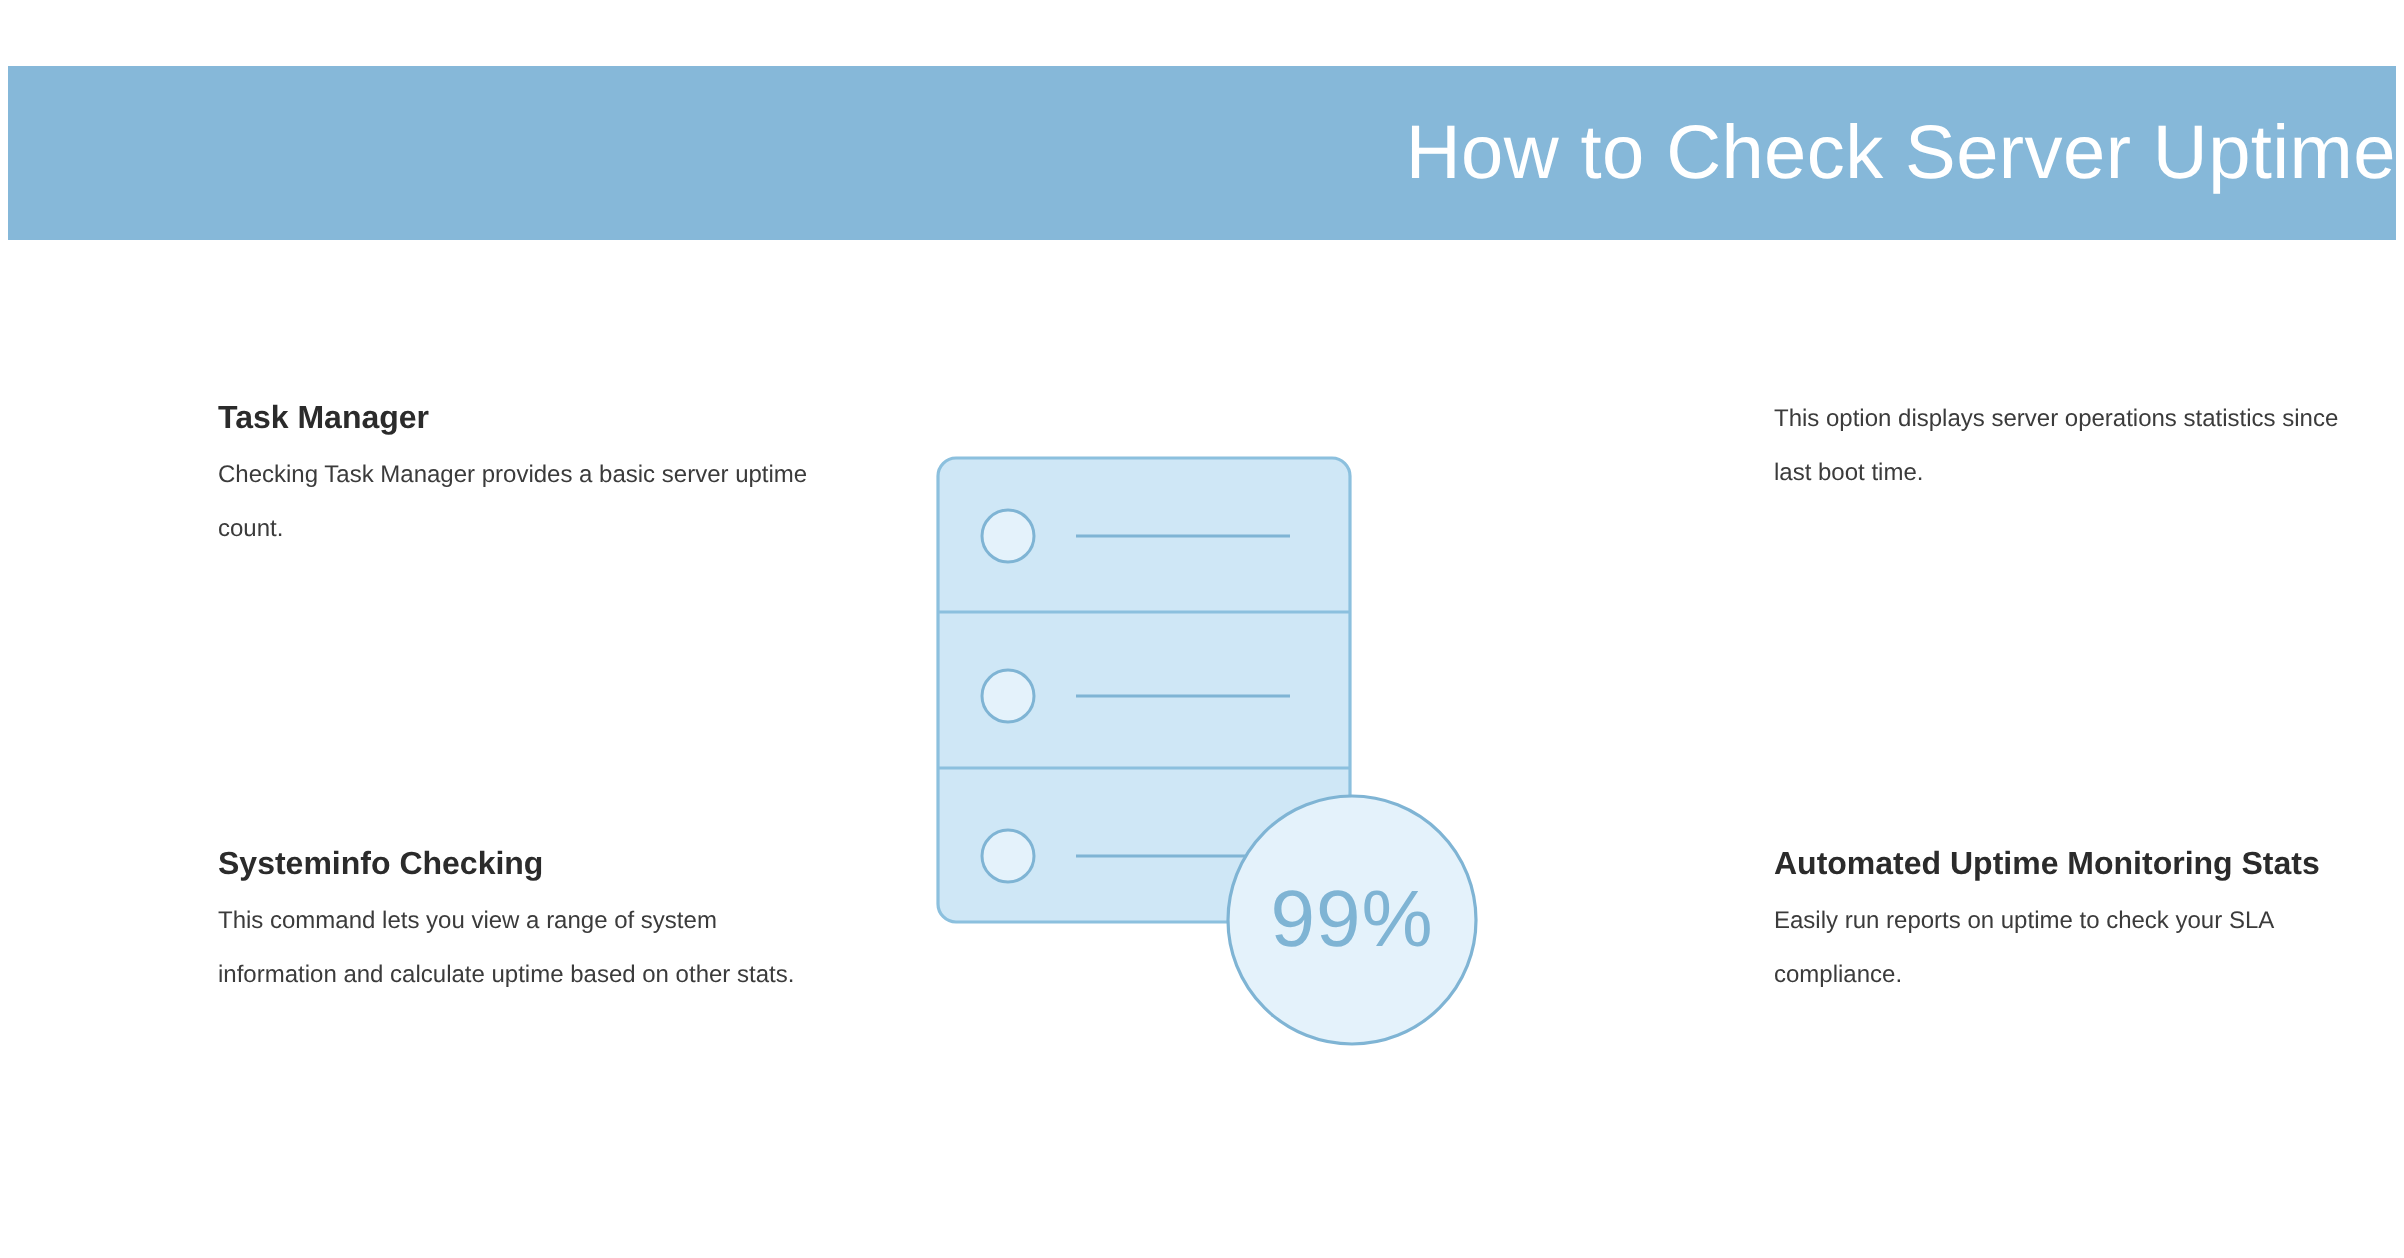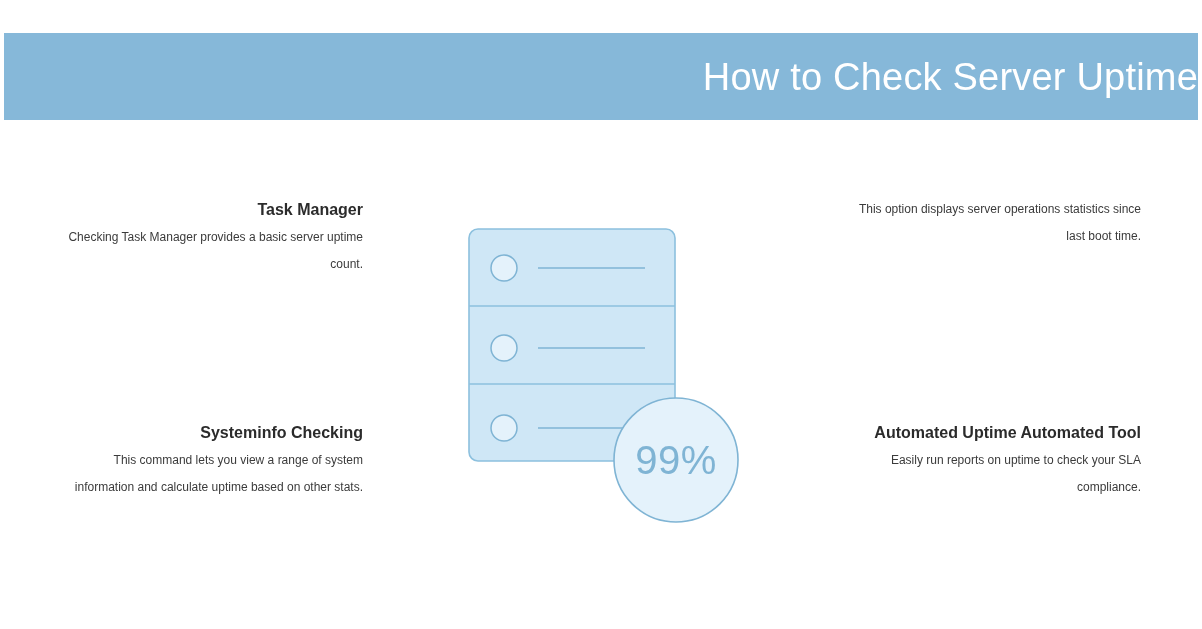--- a/index.html
+++ b/index.html
@@ -43,21 +43,22 @@
     font-weight: 300;
     letter-spacing: 0.2px;
     line-height: 1;
     white-space: nowrap;
   }
 
   
   .info-block {
     position: absolute;
     width: 300px;
-    text-align: right;
+    text-align: left;
+    margin-left: 46px;
   }
   .info-block.left  { left: 63px; }
   .info-block.right { left: 841px; }
 
   .block-top-left    { top: 196px; }
   .block-bottom-left { top: 419px; }
   .block-top-right   { top: 196px; }
   .block-bottom-right{ top: 419px; }
 
   .block-heading {
@@ -116,21 +117,21 @@
   <div class="info-block left block-bottom-left">
     <p class="block-heading">Systeminfo Checking</p>
     <p class="block-body">This command lets you view a range of system information and calculate uptime based on other stats.</p>
   </div>
 
   <div class="info-block right block-top-right">
     <p class="block-body">This option displays server operations statistics since last boot time.</p>
   </div>
 
   <div class="info-block right block-bottom-right">
-    <p class="block-heading">Automated Uptime Automated Tool</p>
+    <p class="block-heading">Automated Uptime Monitoring Stats</p>
     <p class="block-body">Easily run reports on uptime to check your SLA compliance.</p>
   </div>
 
   <div class="server-illustration">
     <svg class="server-svg" viewBox="0 0 290 315" xmlns="http://www.w3.org/2000/svg">
 
       <g>
         <rect x="9" y="9" width="206" height="232" rx="9" ry="9" fill="#cfe7f6" stroke="#8cc0de" stroke-width="1.6"></rect>
         <line x1="9" y1="86" x2="215" y2="86" stroke="#8cc0de" stroke-width="1.6"></line>
         <line x1="9" y1="164" x2="215" y2="164" stroke="#8cc0de" stroke-width="1.6"></line>

